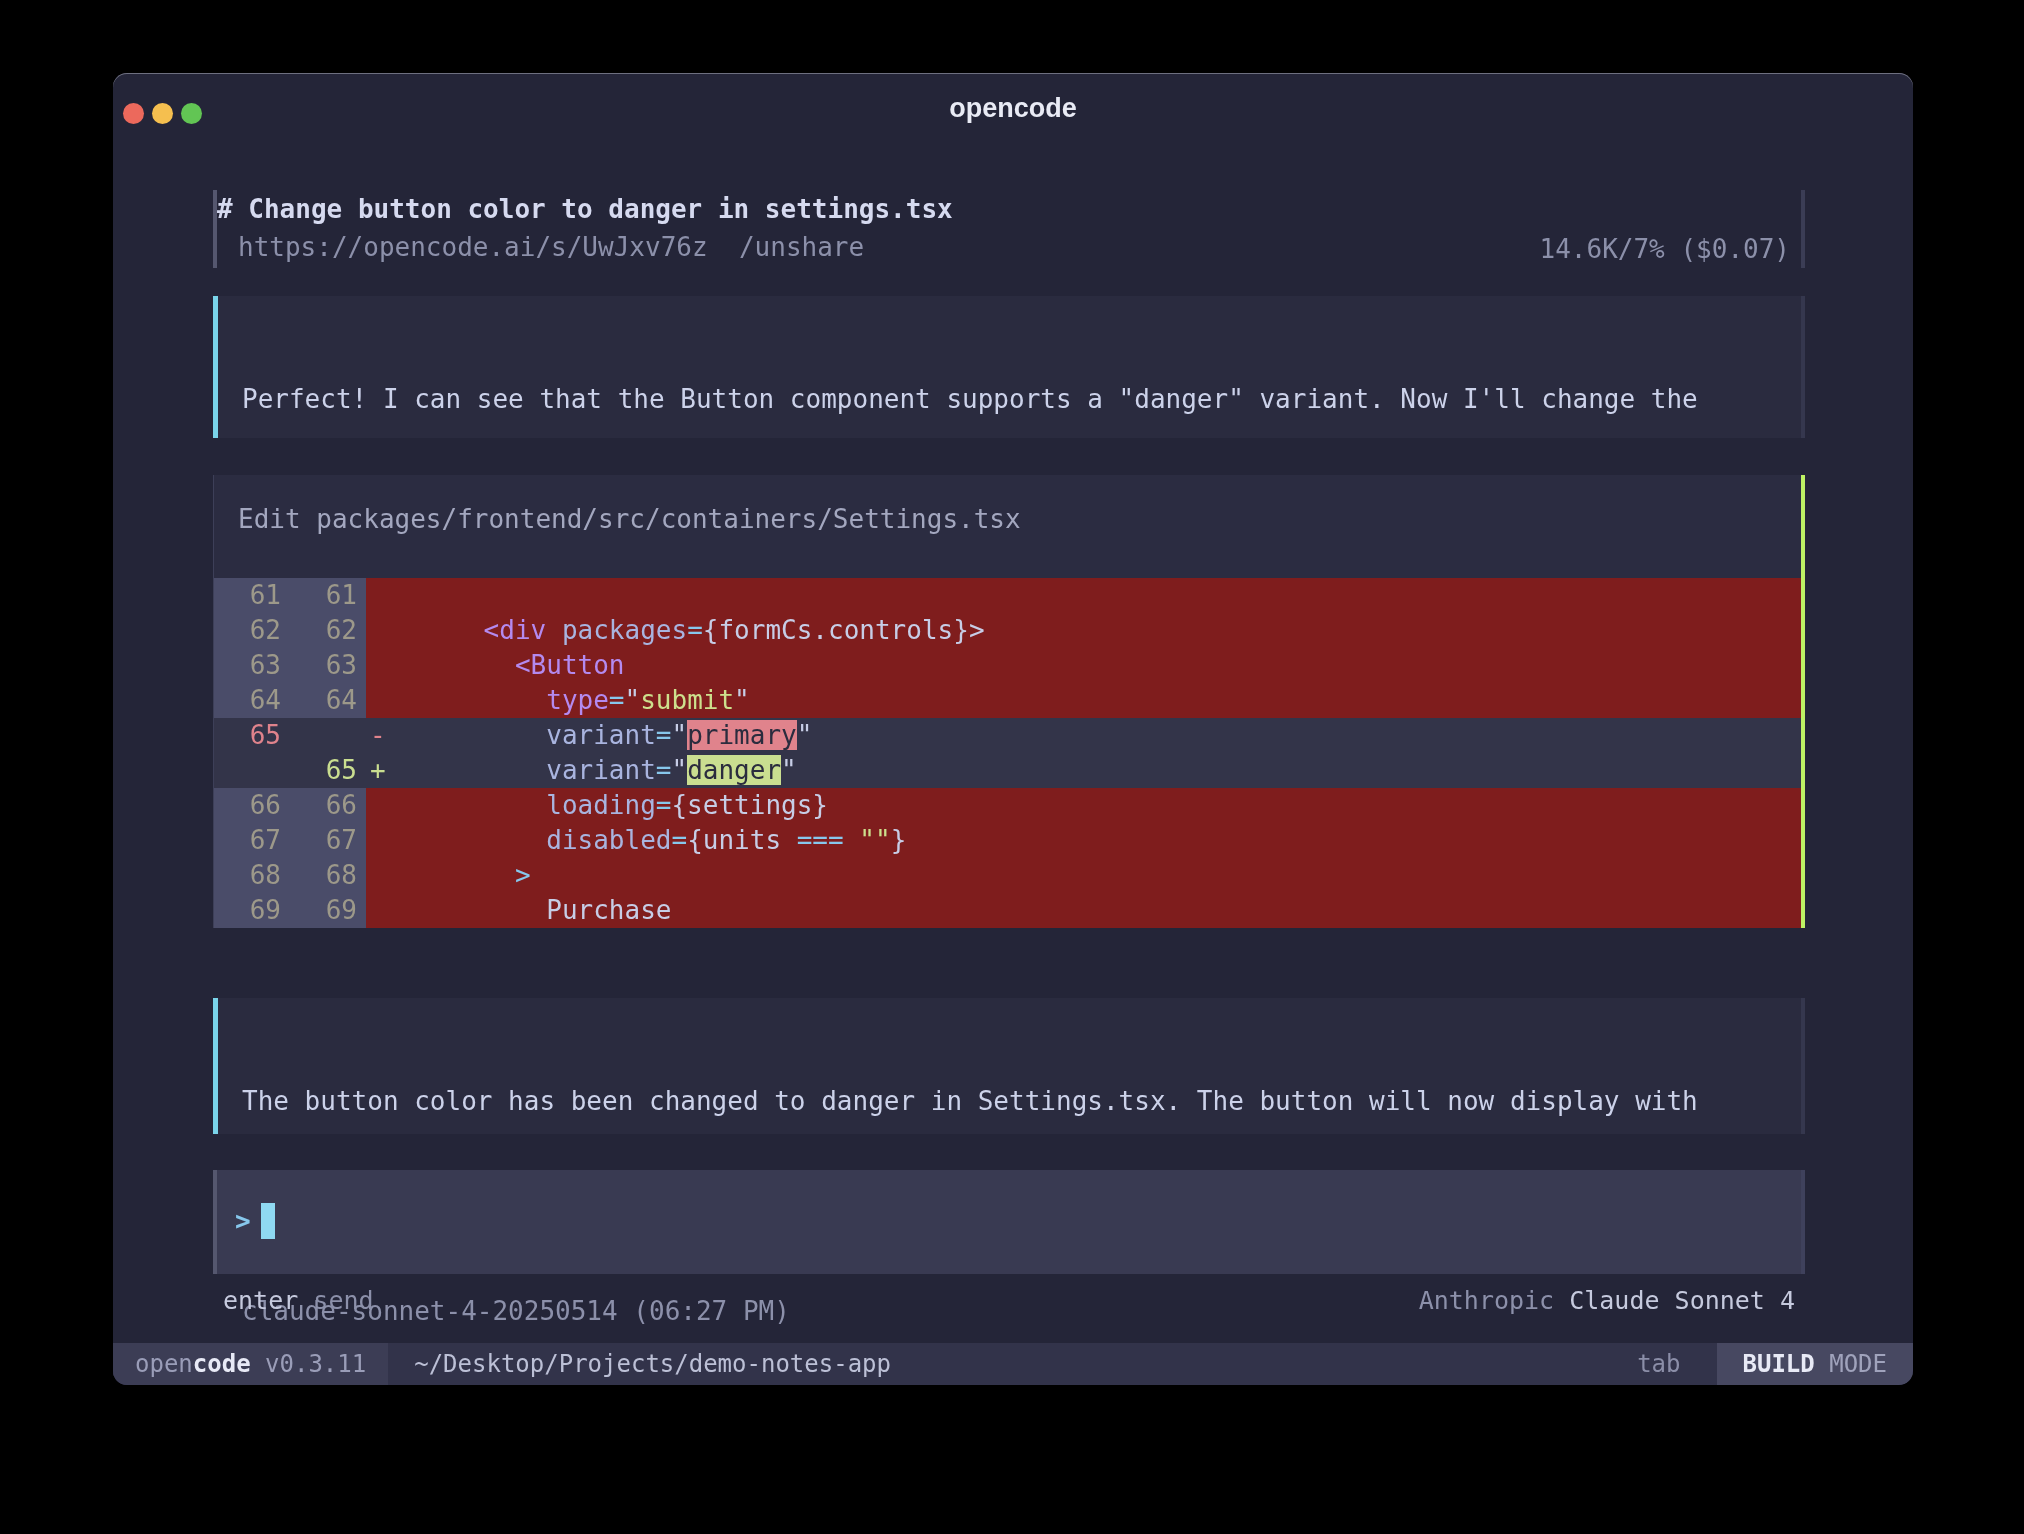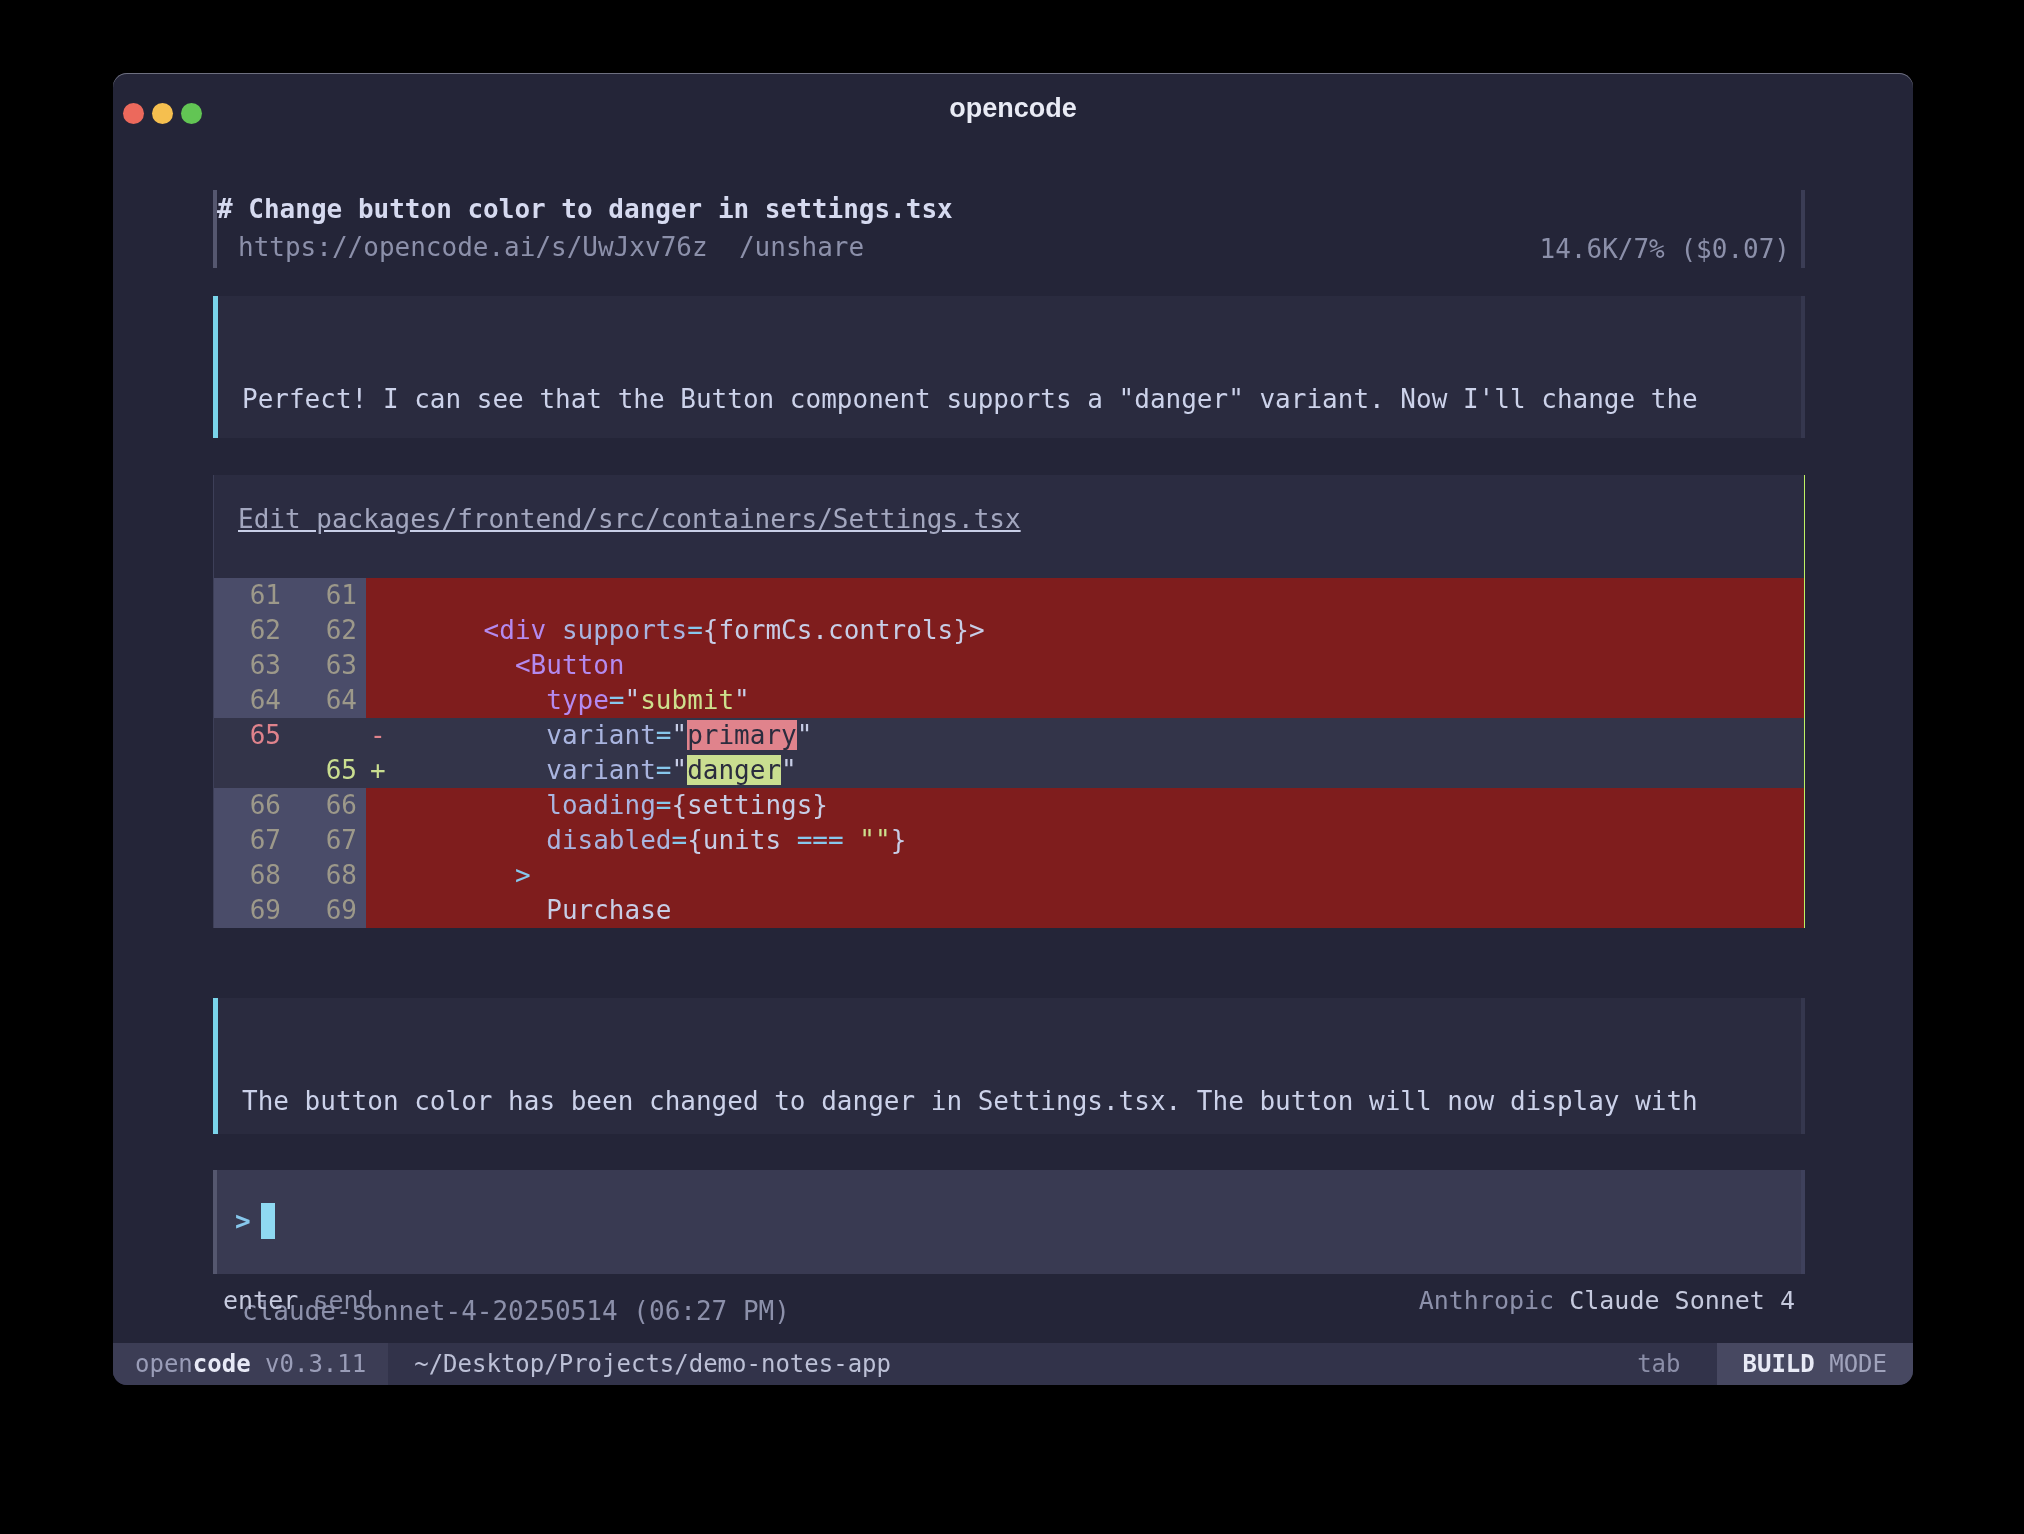--- a/index.html
+++ b/index.html
@@ -42,21 +42,21 @@
     background:#2a2b3f;border-left:5px solid #7ad4ea;border-right:4px solid #35374e;
     padding:16px 0 17px 24px;line-height:35px;color:#ccd2ea;white-space:pre;
   }
   .msg .meta{color:#8c90aa;}
   .msg1{top:223px;height:142px;}
   .msg2{top:925px;height:136px;}
 
   
   .edit-card{
     position:absolute;left:100px;top:402px;width:1592px;height:453px;
-    background:#2b2c41;border-left:1px solid #3d3f58;border-right:1px solid #bef264;text-decoration:underline;
+    background:#2b2c41;border-left:1px solid #3d3f58;border-right:4px solid #bef264;
   }
   .edit-header{padding:26px 0 0 24px;color:#a3a7bf;line-height:36px;white-space:pre;}
   .diff{position:absolute;left:0;top:103px;width:100%;}
   .diff-row{display:flex;height:35px;line-height:35px;background:#7f1d1d;white-space:pre;}
   .diff-row.removed,.diff-row.added{background:#333449;}
   .gut{width:76px;text-align:right;padding-right:9px;color:#9d998a;background:#4a4c69;flex:none;}
   .diff-row.removed .gut,.diff-row.added .gut{background:transparent;}
   .diff-row.removed .gut.old{color:#e0838c;}
   .diff-row.added .gut.new{color:#cade90;}
   .marker{width:30px;padding-left:4px;flex:none;}
@@ -129,21 +129,21 @@
   <div class="msg msg1">
     <div>Perfect! I can see that the Button component supports a "danger" variant. Now I'll change the</div>
     <div>button variant from "primary" to "danger" in Settings.tsx:</div>
     <div class="meta">claude-sonnet-4-20250514 (06:27 PM)</div>
   </div>
 
   <div class="edit-card">
     <div class="edit-header">Edit packages/frontend/src/containers/Settings.tsx</div>
     <div class="diff">
         <div class="diff-row context"><span class="gut old">61</span><span class="gut new">61</span><span class="marker"></span><span class="code"></span></div>
-        <div class="diff-row context"><span class="gut old">62</span><span class="gut new">62</span><span class="marker"></span><span class="code"><span class="tok-tag">    &lt;div</span><span class="tok-plain"> </span><span class="tok-attr">supports</span><span class="tok-op">=</span><span class="tok-plain">{formCs.controls}&gt;</span></span></div>
+        <div class="diff-row context"><span class="gut old">62</span><span class="gut new">62</span><span class="marker"></span><span class="code"><span class="tok-tag">    &lt;div</span><span class="tok-plain"> </span><span class="tok-attr">packages</span><span class="tok-op">=</span><span class="tok-plain">{formCs.controls}&gt;</span></span></div>
         <div class="diff-row context"><span class="gut old">63</span><span class="gut new">63</span><span class="marker"></span><span class="code"><span class="tok-tag">      &lt;Button</span></span></div>
         <div class="diff-row context"><span class="gut old">64</span><span class="gut new">64</span><span class="marker"></span><span class="code"><span class="tok-plain">        </span><span class="tok-tag">type</span><span class="tok-op">=</span><span class="tok-plain">"</span><span class="tok-string">submit</span><span class="tok-plain">"</span></span></div>
         <div class="diff-row removed"><span class="gut old">65</span><span class="gut new"></span><span class="marker">-</span><span class="code"><span class="tok-plain">        </span><span class="tok-attr">variant</span><span class="tok-op">=</span><span class="tok-plain">"</span><span class="tok-removed-word">primary</span><span class="tok-plain">"</span></span></div>
         <div class="diff-row added"><span class="gut old"></span><span class="gut new">65</span><span class="marker">+</span><span class="code"><span class="tok-plain">        </span><span class="tok-attr">variant</span><span class="tok-op">=</span><span class="tok-plain">"</span><span class="tok-added-word">danger</span><span class="tok-plain">"</span></span></div>
         <div class="diff-row context"><span class="gut old">66</span><span class="gut new">66</span><span class="marker"></span><span class="code"><span class="tok-plain">        </span><span class="tok-attr">loading</span><span class="tok-op">=</span><span class="tok-plain">{settings}</span></span></div>
         <div class="diff-row context"><span class="gut old">67</span><span class="gut new">67</span><span class="marker"></span><span class="code"><span class="tok-plain">        </span><span class="tok-attr">disabled</span><span class="tok-op">=</span><span class="tok-plain">{units </span><span class="tok-op">===</span><span class="tok-plain"> </span><span class="tok-string">""</span><span class="tok-plain">}</span></span></div>
         <div class="diff-row context"><span class="gut old">68</span><span class="gut new">68</span><span class="marker"></span><span class="code"><span class="tok-op">      &gt;</span></span></div>
         <div class="diff-row context"><span class="gut old">69</span><span class="gut new">69</span><span class="marker"></span><span class="code"><span class="tok-plain">        Purchase</span></span></div>
       </div>
   </div>

